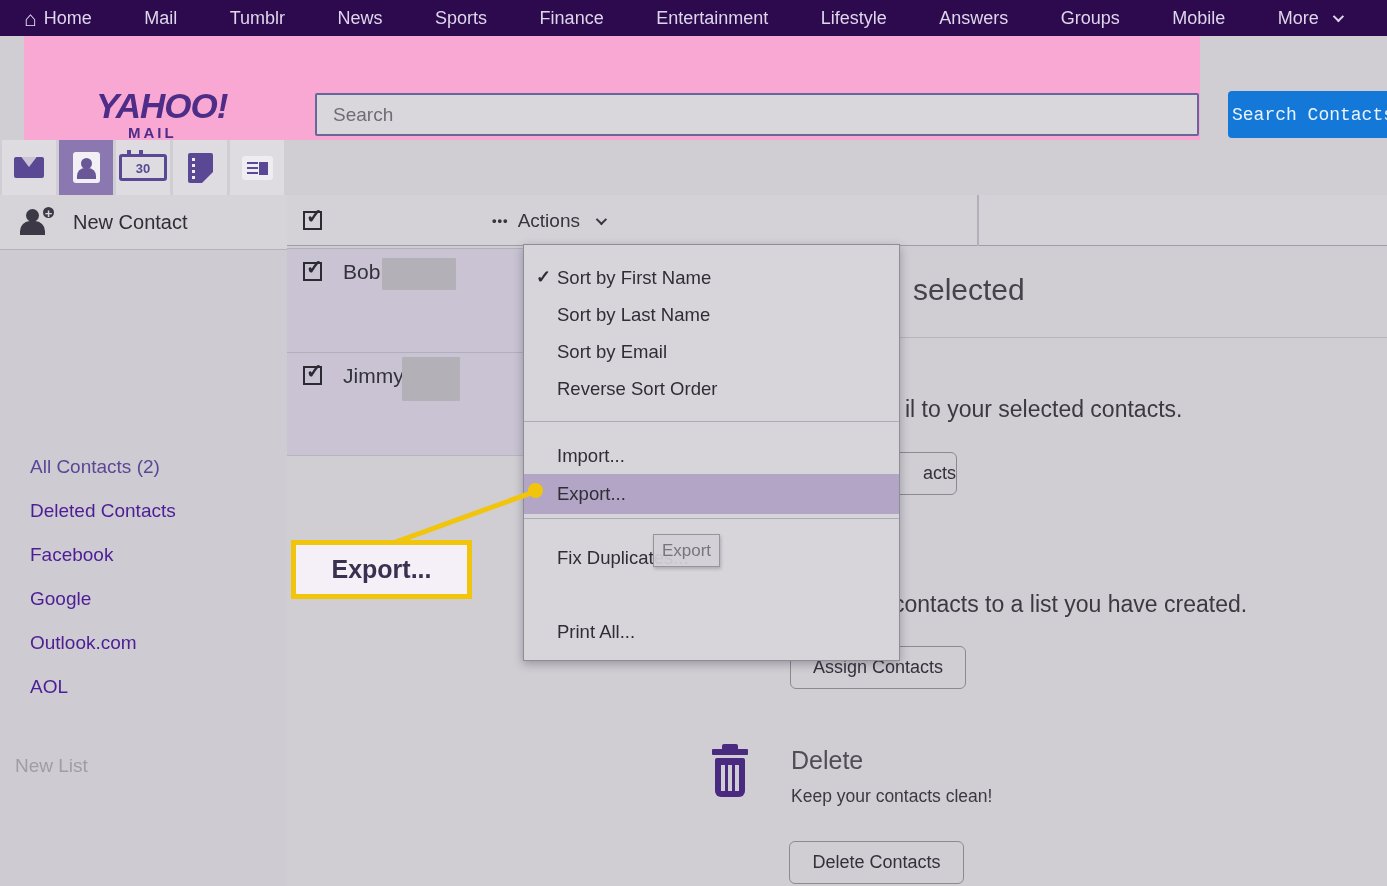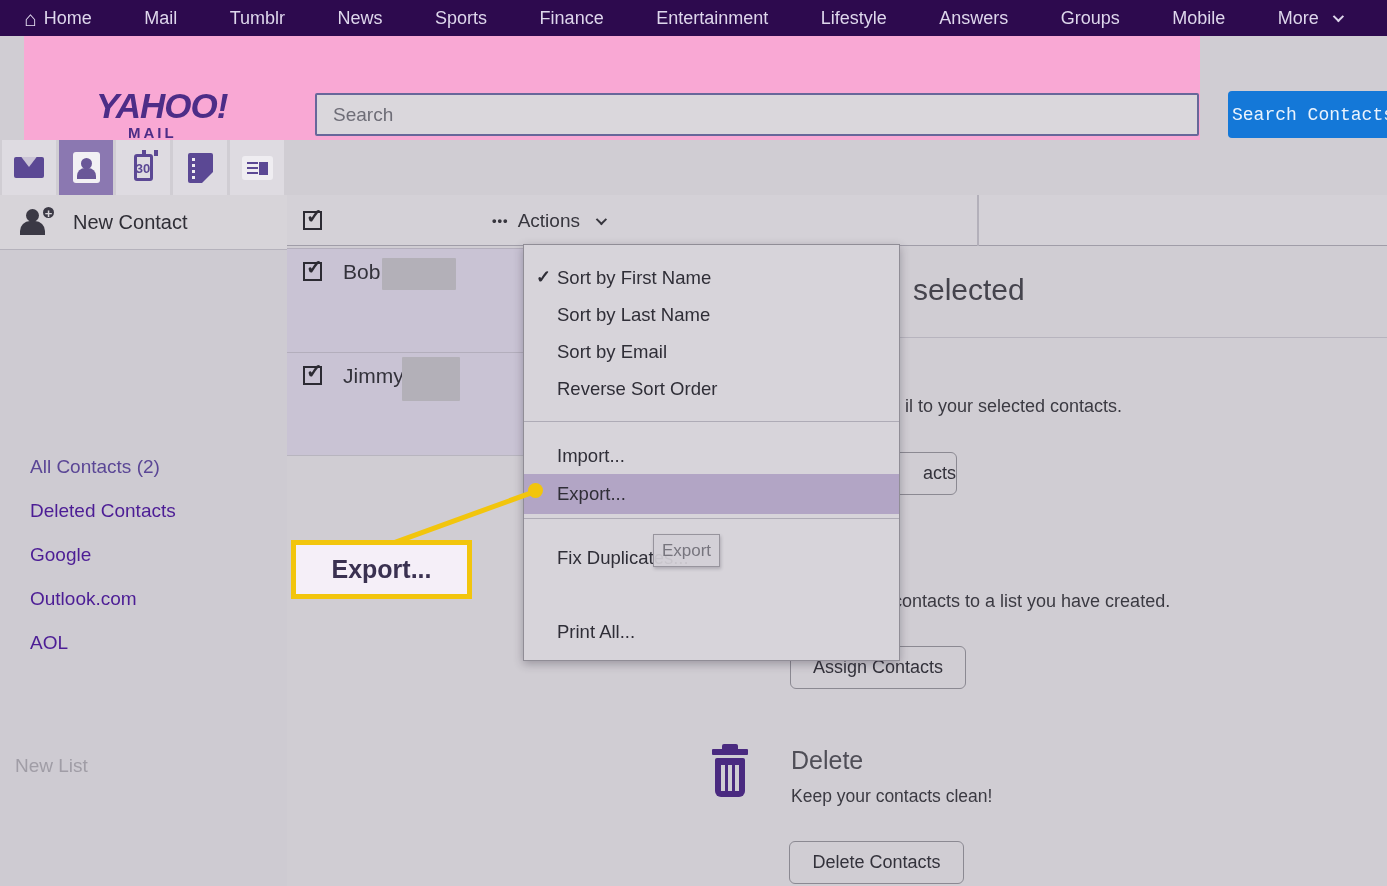--- a/index.html
+++ b/index.html
@@ -38,21 +38,21 @@
   .tab.selected { background:#8b78b1; }
   .env { width:30px; height:21px; background:#5b4894; position:relative; border-radius:2px; overflow:hidden; }
   .env::before { content:""; position:absolute; left:2px; top:-7px;
     width:26px; height:17px; background:#dedbe1; transform:rotate(0deg);
     clip-path:polygon(0 0,100% 0,50% 100%); opacity:.85; }
   .book { width:27px; height:31px; background:#f2f0f4; border-radius:3px; position:relative; }
   .book::before { content:""; position:absolute; left:8px; top:6px; width:11px; height:11px;
     border-radius:50%; background:#6a5798; }
   .book::after { content:""; position:absolute; left:4px; top:16px; width:19px; height:11px;
     border-radius:8px 8px 0 0; background:#6a5798; }
-  .cal { width:19px; height:27px; border:3px solid #5b4894; border-radius:3px;
+  .cal { width:48px; height:27px; border:3px solid #5b4894; border-radius:3px;
     position:relative; display:flex; align-items:flex-end; justify-content:center;text-align:right; }
   .cal::before { content:""; position:absolute; top:-7px; left:5px; width:4px; height:6px;
     background:#5b4894; box-shadow:12px 0 0 #5b4894; }
   .cal .day { font-size:13px; font-weight:700; color:#5b4894; line-height:18px; }
   .note { width:25px; height:30px; background:#5b4894; border-radius:2px; position:relative; }
   .note::before { content:""; position:absolute; left:4px; top:5px; width:3px; height:3px;
     background:#efedf1; box-shadow:0 6px 0 #efedf1, 0 12px 0 #efedf1, 0 18px 0 #efedf1; }
   .note::after { content:""; position:absolute; right:0; bottom:0; width:0; height:0;
     border-style:solid; border-width:0 0 11px 11px;
     border-color:transparent transparent #dedbe1 transparent; }
@@ -93,21 +93,21 @@
   
   .row { position:absolute; left:287px; width:473px; height:104px; background:#c9c3d4;
     border-top:1px solid #b3aebc; cursor:pointer; }
   .row .cb { position:absolute; left:16px; top:13px; }
   .row .cname { position:absolute; left:56px; top:11px; font-size:21px; font-weight:500; color:#33323b; }
   .redact { position:absolute; background:#b3b0b8; border-radius:1px; }
   
   .dp-heading { position:absolute; left:913px; top:273px; font-size:30px;
     font-weight:300; color:#45444d; }
   .dp-divider { position:absolute; left:760px; top:337px; width:627px; height:1px; background:#b7b4be; }
-  .dp-text { position:absolute; font-size:18px; color:#3b3a42; }
+  .dp-text { position:absolute; font-size:23px; color:#3b3a42; }
   .ghost-btn { position:absolute; border:1.5px solid #8b8992; border-radius:6px;
     background:transparent; font-size:18px; color:#33323b; cursor:pointer;
     font-family:"Liberation Sans", sans-serif; }
   .email-btn { left:852px; top:452px; width:105px; height:43px; text-align:right; }
   .assign-btn { left:790px; top:646px; width:176px; height:43px; }
   .delete-btn { left:789px; top:841px; width:175px; height:43px; }
   .trash { position:absolute; left:710px; top:744px; width:40px; height:58px; }
   .trash .handle { position:absolute; top:0; left:12px; width:16px; height:5px;
     background:#4a2a80; border-radius:2px 2px 0 0; }
   .trash .lid { position:absolute; top:5px; left:2px; width:36px; height:6px;
@@ -201,20 +201,21 @@
       <span class="nc-icon">
         <span class="head"></span>
           <span class="bust"></span>
           <span class="plus">+</span>
       </span>
       <span class="lbl">New Contact</span>
     </div>
     <ul class="folders">
       <li class="active">All Contacts (2)</li>
       <li>Deleted Contacts</li>
+      <li>Facebook</li>
       <li>Google</li>
       <li>Outlook.com</li>
       <li>AOL</li>
     </ul>
     <div class="new-list">New List</div>
 
   </div>
 
   <div class="toolbar">
     <div class="cb">

